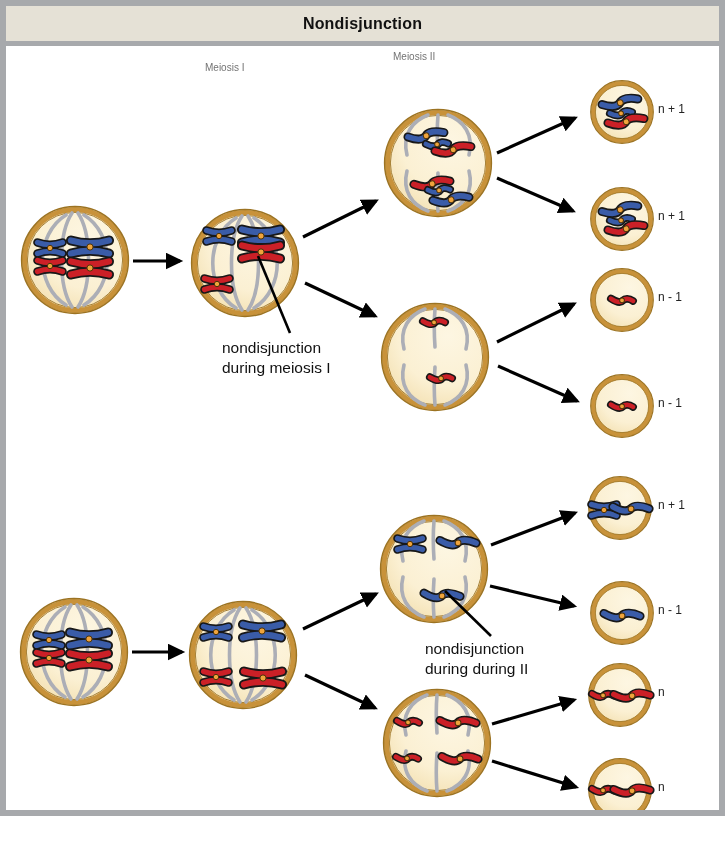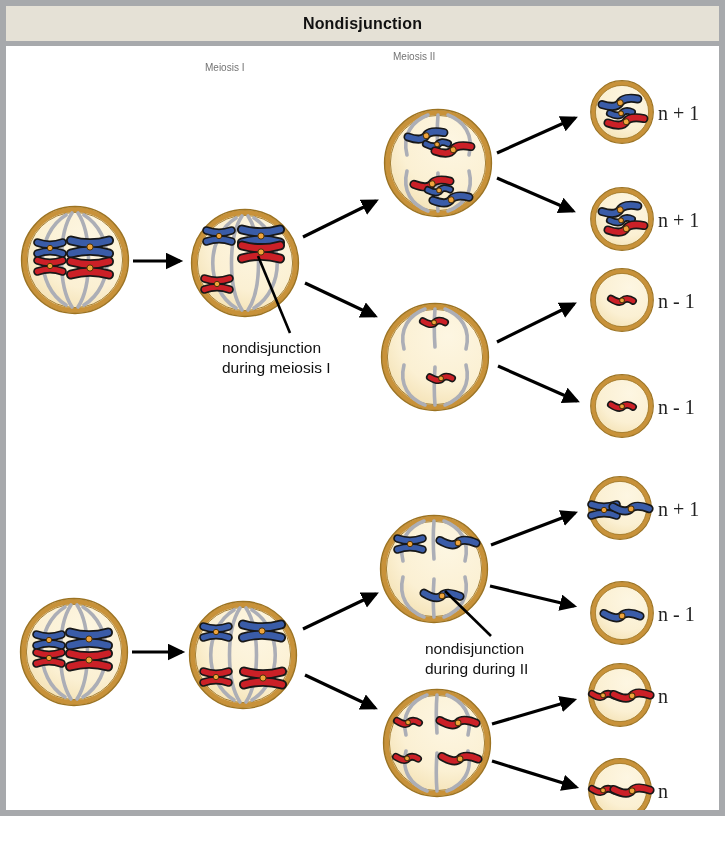--- a/index.html
+++ b/index.html
@@ -19,21 +19,21 @@
     z-index:5;box-sizing:content-box;
   }
   .titlebar .title{
     display:block;text-align:center;line-height:35px;
     font-size:16px;font-weight:bold;color:#111;letter-spacing:.2px;
   }
   .col-label{
     position:absolute;font-size:10px;color:#737373;white-space:nowrap;z-index:6;
   }
   .gamete-label{
-    position:absolute;font-size:20px;color:#222;white-space:nowrap;z-index:6;font-family:Liberation Serif, serif;
+    position:absolute;font-size:12px;color:#222;white-space:nowrap;z-index:6;
   }
   .annotation{
     position:absolute;font-size:15.5px;line-height:20px;color:#111;z-index:7;white-space:nowrap;
   }
   svg.cell{position:absolute;z-index:4;overflow:visible;}
   svg.overlay{position:absolute;left:0;top:0;z-index:8;pointer-events:none;}
   .defs-holder{position:absolute;width:0;height:0;overflow:hidden;}
   .spindle path{stroke:var(--spindle,#acaeb6);stroke-width:3.6;fill:none;stroke-linecap:round;}
   .oline{stroke:#181818;fill:none;stroke-linecap:round;}
   .cline{stroke:currentColor;fill:none;stroke-linecap:round;}

